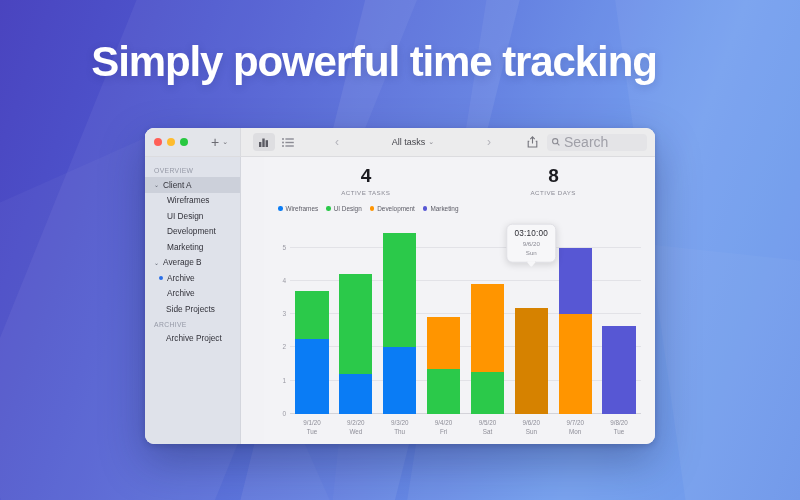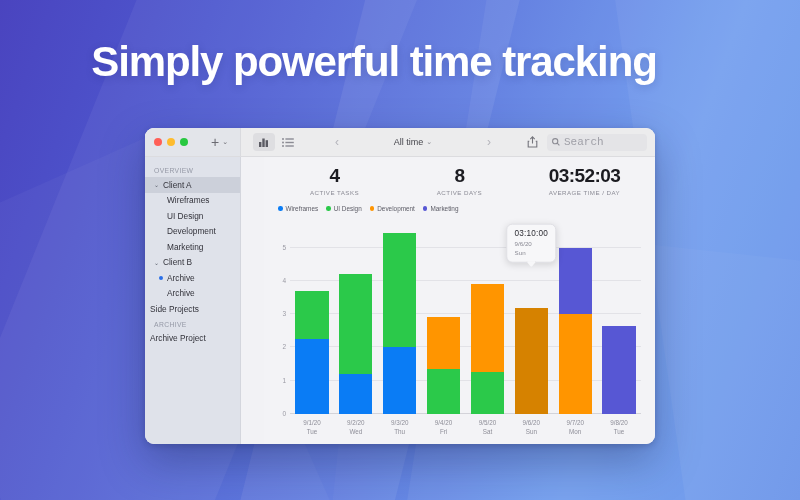--- a/index.html
+++ b/index.html
@@ -89,21 +89,21 @@
   #time-range .chev { font-size:7px; color:#86868e; }
 
   #share-icon { margin-right:9px; color:#75757c; display:flex; align-items:center; }
   #search-box {
     width:100px; height:17px;
     background:#e4e4e7; border-radius:4px;
     display:flex; align-items:center; gap:4px;
     padding:0 5px;
   }
   #search-box .sicon { color:#8c8c94; display:flex; }
-  #search-box .splace { font-size:11px; color:#a0a0a8;font-family:Liberation Mono, monospace; }
+  #search-box .splace { font-size:14px; color:#a0a0a8; }
 
   
   #body { flex:1; display:flex; min-height:0;gap:23px; }
 
   
   #sidebar {
     width:96px; min-width:96px;
     background:#dfe2ea;
     padding-top:6px;
     font-size:8.3px;
@@ -121,21 +121,21 @@
     white-space:nowrap;
   }
   .sb-item.group { font-weight:normal; }
   .sb-item .disc { margin-right:3px; font-size:6px; color:#5a5f6b; width:6px; }
   .sb-item.child { padding-left:22px; }
   .sb-item.selected { background:#ccd0da; }
   .sb-item .dot {
     width:4px; height:4px; border-radius:50%;
     background:#2b6fe8; position:absolute; left:14px;
   }
-  .sb-item.toplevel { padding-left:5px; }
+  .sb-item.toplevel { padding-left:21px; }
 
   
   #content { flex:1; background:#f3f3f6; display:flex; flex-direction:column; min-width:0; }
 
   
   #stats { display:flex; padding:9px 8px 4px 8px; }
   .stat { flex:1; text-align:center; }
   .stat .val {
     font-size:19px; font-weight:bold; color:#1b1b20;
     letter-spacing:-.6px; line-height:1.05;
@@ -174,21 +174,21 @@
   }
   .xlabel .d2 { display:block; }
 
   
   #tooltip {
     position:absolute;
     background:#f7f7f9;
     border:1px solid #e0e0e5;
     border-radius:6px;
     padding:4px 7px 5px 7px;
-    text-align:left;
+    text-align:center;
     box-shadow:0 2px 7px rgba(0,0,0,.13);
     z-index:5;
   }
   #tooltip .t1 { font-size:8.2px; color:#2c2c33; letter-spacing:.2px; }
   #tooltip .t2 { font-size:6.2px; color:#8b8b95; margin-top:2px; line-height:1.4; }
   #tooltip .tail {
     position:absolute; left:50%; bottom:-5px; margin-left:-5px;
     width:10px; height:6px;
     background:#f7f7f9;
     clip-path:polygon(0 0,100% 0,50% 100%);
@@ -239,21 +239,21 @@
               <rect x="3.4" y="3.8" width="8.4" height="1.4"></rect>
             <circle cx="1" cy="8" r="1"></circle>
               <rect x="3.4" y="7.3" width="8.4" height="1.4"></rect>
           </svg>
         </span>
       </div>
 
       <div id="time-nav">
         <span class="navarrow">‹</span>
         <span id="time-range">
-          <span>All time</span>
+          <span>All tasks</span>
           <span class="chev">⌄</span>
         </span>
         <span class="navarrow">›</span>
       </div>
 
       <span id="share-icon">
         <svg width="11" height="12" viewBox="0 0 11 12" fill="none" stroke="#75757c" stroke-width="1.1">
           <path d="M5.5 1 L5.5 7.5"></path>
           <path d="M3.3 3.1 L5.5 0.9 L7.7 3.1"></path>
           <path d="M2.3 5.2 H1.2 V11 H9.8 V5.2 H8.7"></path>
@@ -287,21 +287,21 @@
           <span>UI Design</span>
         </div>
         <div class="sb-item child">
           <span>Development</span>
         </div>
         <div class="sb-item child">
           <span>Marketing</span>
         </div>
         <div class="sb-item group">
           <span class="disc">⌄</span>
-          <span>Client B</span>
+          <span>Average B</span>
         </div>
         <div class="sb-item child">
           <span class="dot" style="background: rgb(43, 111, 232);"></span>
           <span>Archive</span>
         </div>
         <div class="sb-item child">
           <span>Archive</span>
         </div>
         <div class="sb-item toplevel">
           <span>Side Projects</span>
@@ -315,24 +315,20 @@
     <div id="content">
 
       <div id="stats">
           <div class="stat">
             <div class="val">4</div>
             <div class="lbl">Active tasks</div>
           </div>
           <div class="stat">
             <div class="val">8</div>
             <div class="lbl">Active days</div>
-          </div>
-          <div class="stat">
-            <div class="val">03:52:03</div>
-            <div class="lbl">Average time / day</div>
           </div>
         </div>
 
       <div id="legend">
           <div class="lg">
             <span class="sw" style="background: rgb(10, 124, 245);"></span>
             <span>Wireframes</span>
           </div>
           <div class="lg">
             <span class="sw" style="background: rgb(43, 201, 74);"></span>

